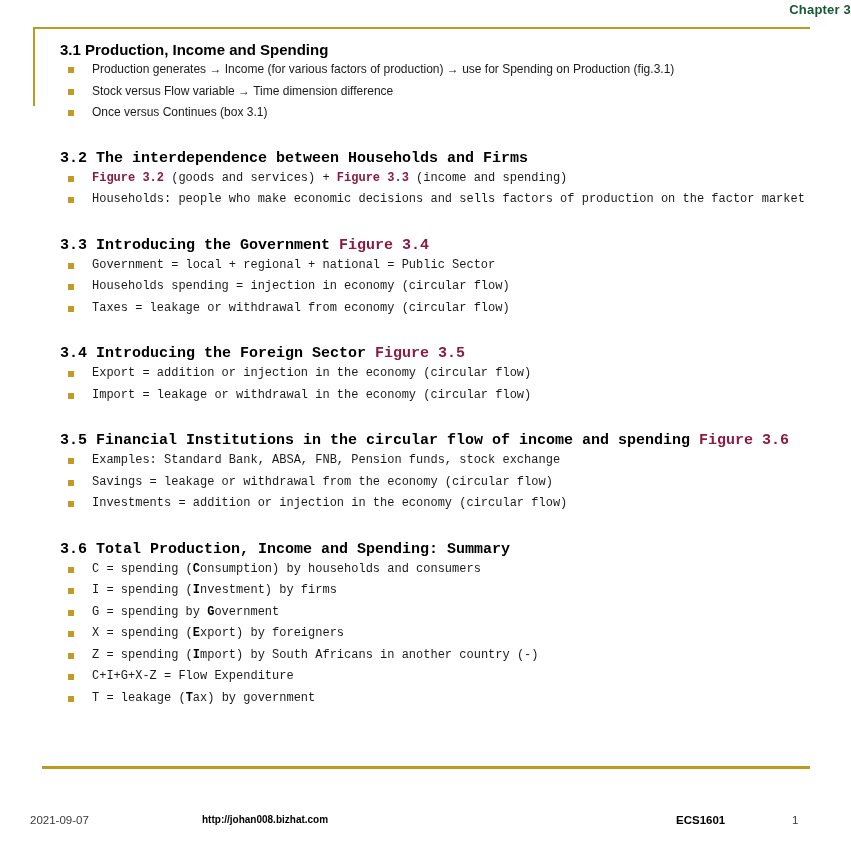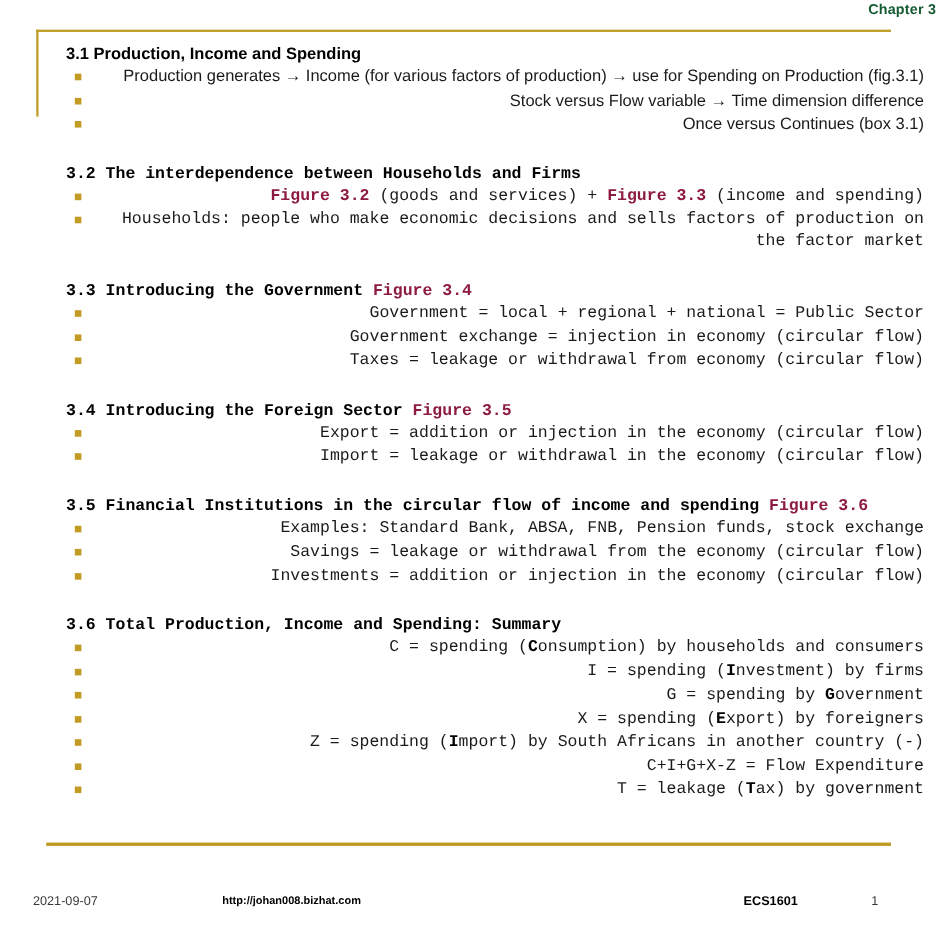--- a/index.html
+++ b/index.html
@@ -90,25 +90,24 @@
   }
 
   ul.bullets {
     list-style: none;
     margin: 0;
     padding: 0;
   }
   ul.bullets > li {
     position: relative;
     padding-left: 32px;
-    font-size: 15px;
+    font-size: 12px;
     line-height: 19.5px;
     margin: 0 0 2px 0;
     color: #1a1a1a;
-    text-align: right;
   }
   ul.bullets > li::before {
     content: "";
     position: absolute;
     left: 8px;
     top: 7px;
     width: 6px;
     height: 6px;
     background: #C19B24;
   }
@@ -189,21 +188,21 @@
       <li>Households: people who make economic decisions and sells factors of production on the factor market</li>
     </ul>
   </div>
 
   <div class="section">
     <div class="section-heading">
       <span>3.3 Introducing the Government </span><span class="fig-ref">Figure 3.4</span>
     </div>
     <ul class="bullets">
       <li>Government = local + regional + national = Public Sector</li>
-      <li>Government exchange = injection in economy (circular flow)</li>
+      <li>Households spending = injection in economy (circular flow)</li>
       <li>Taxes = leakage or withdrawal from economy (circular flow)</li>
     </ul>
   </div>
 
   <div class="section">
     <div class="section-heading">
       <span>3.4 Introducing the Foreign Sector </span><span class="fig-ref">Figure 3.5</span>
     </div>
     <ul class="bullets">
       <li>Export = addition or injection in the economy (circular flow)</li>

